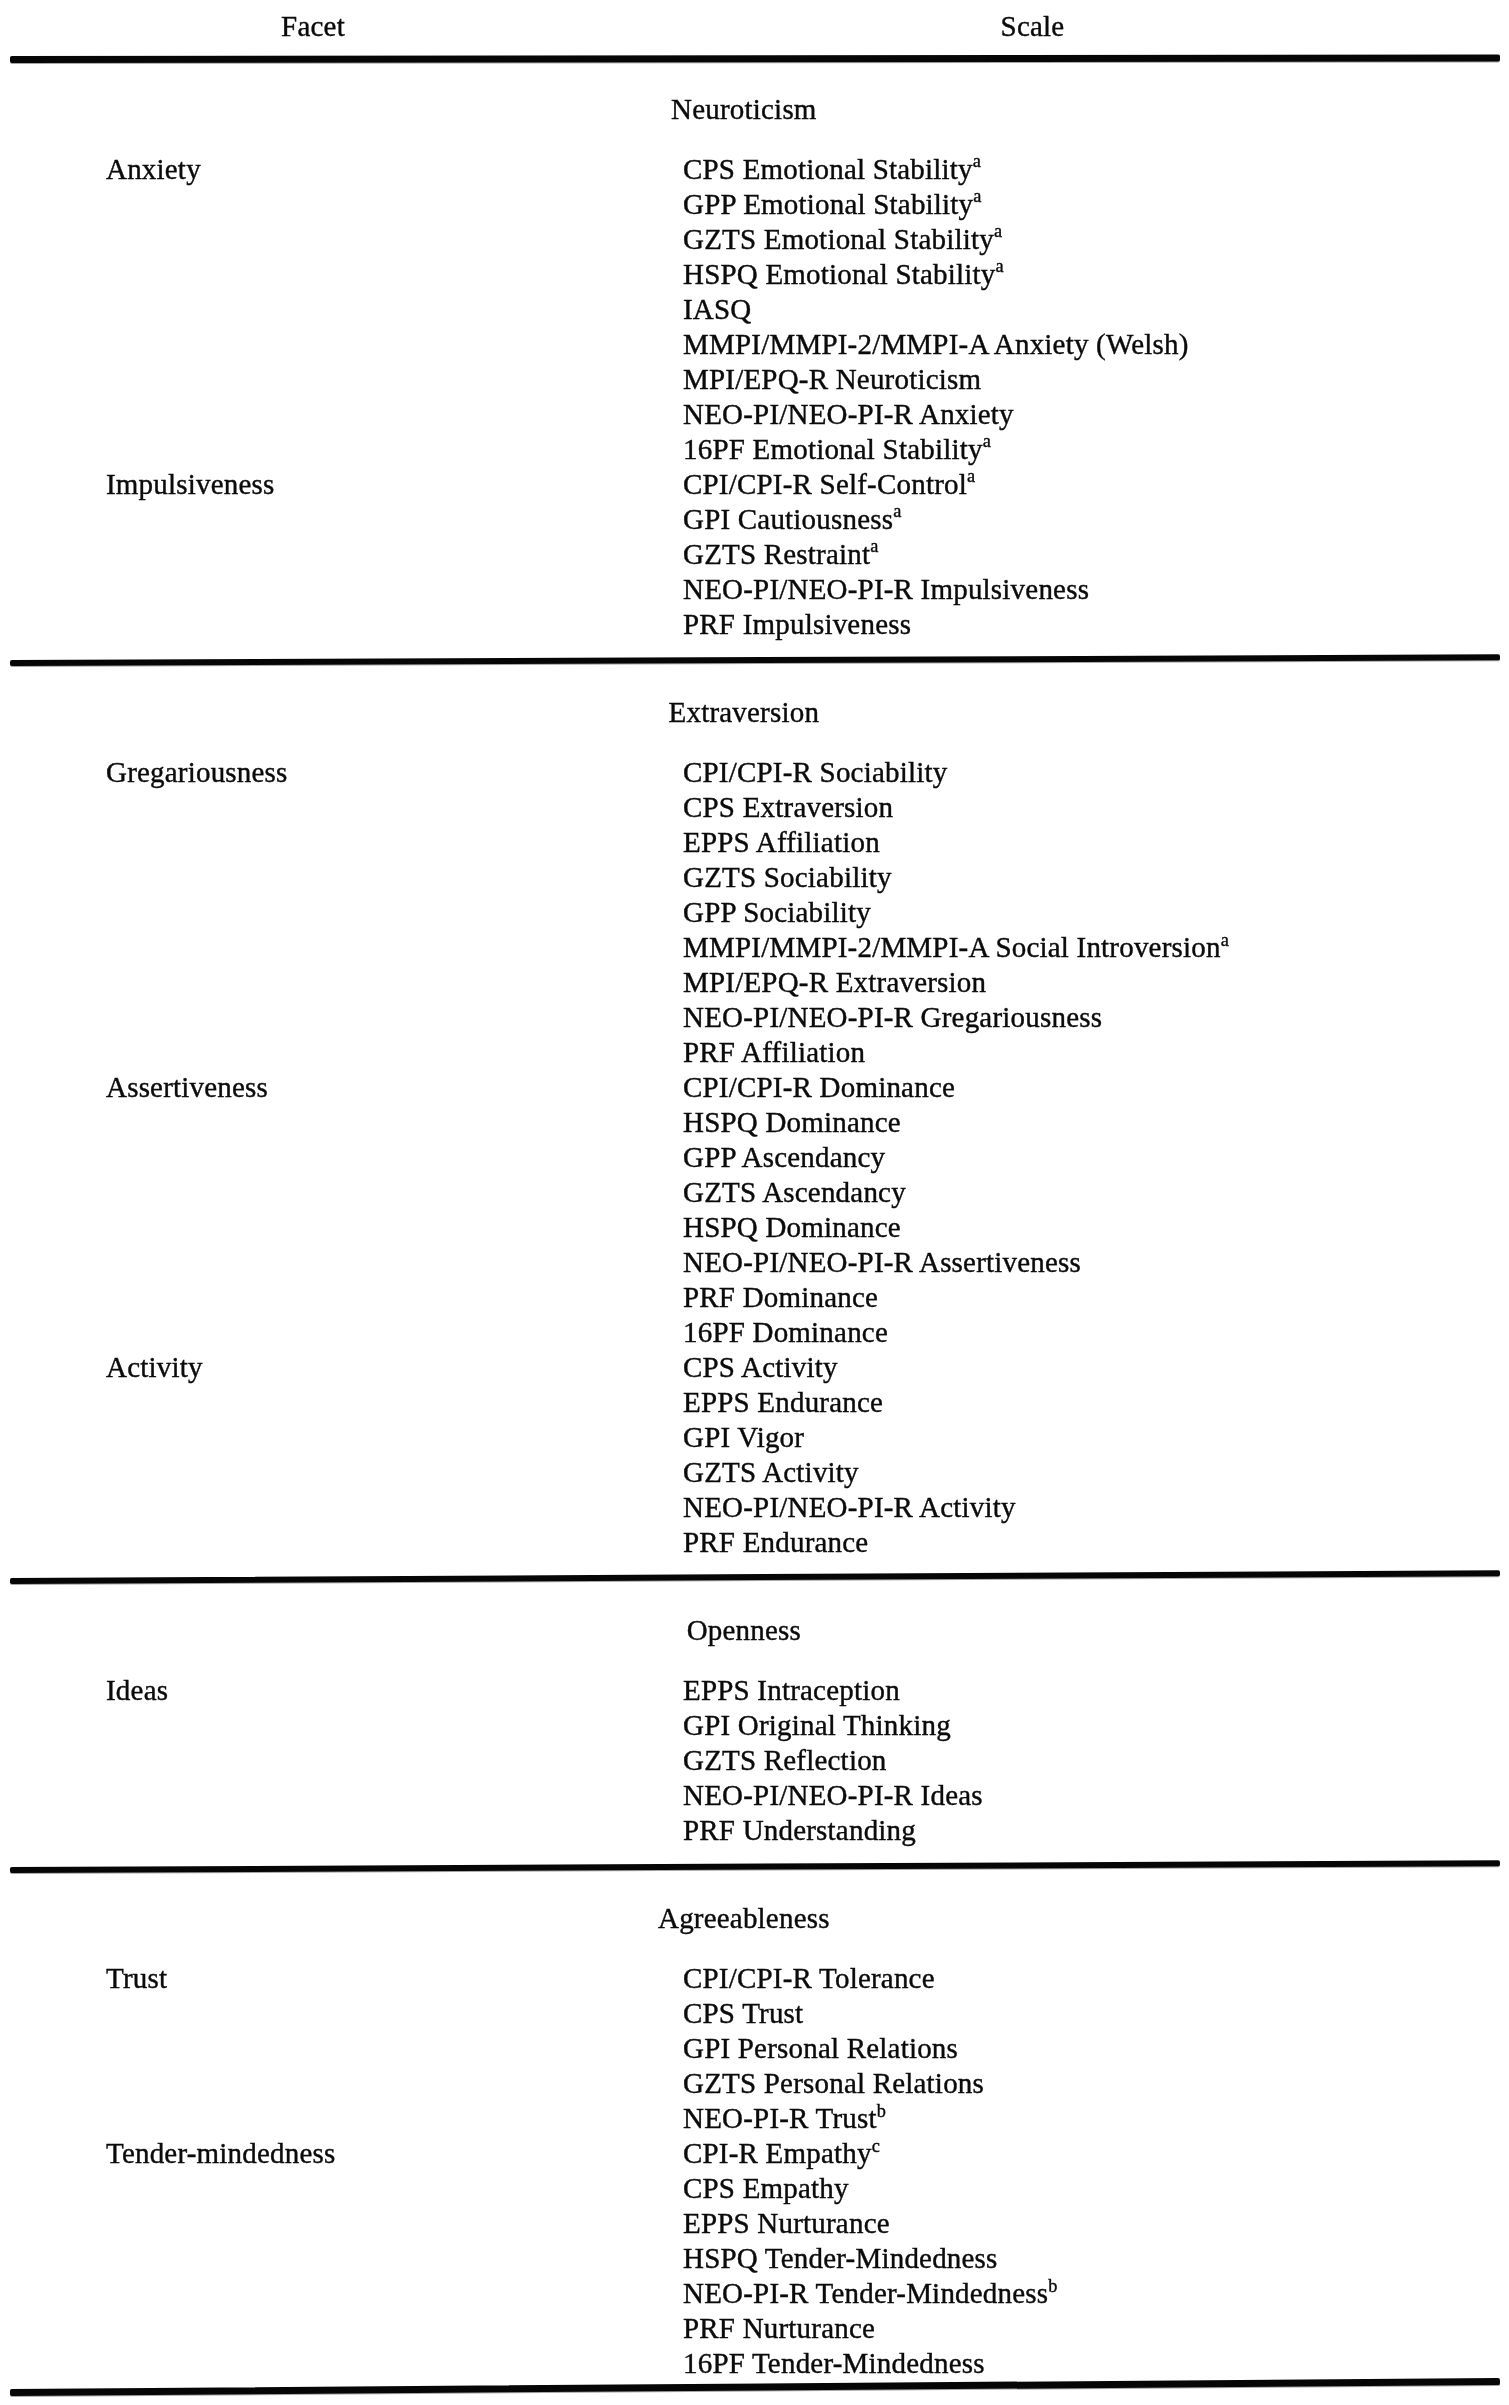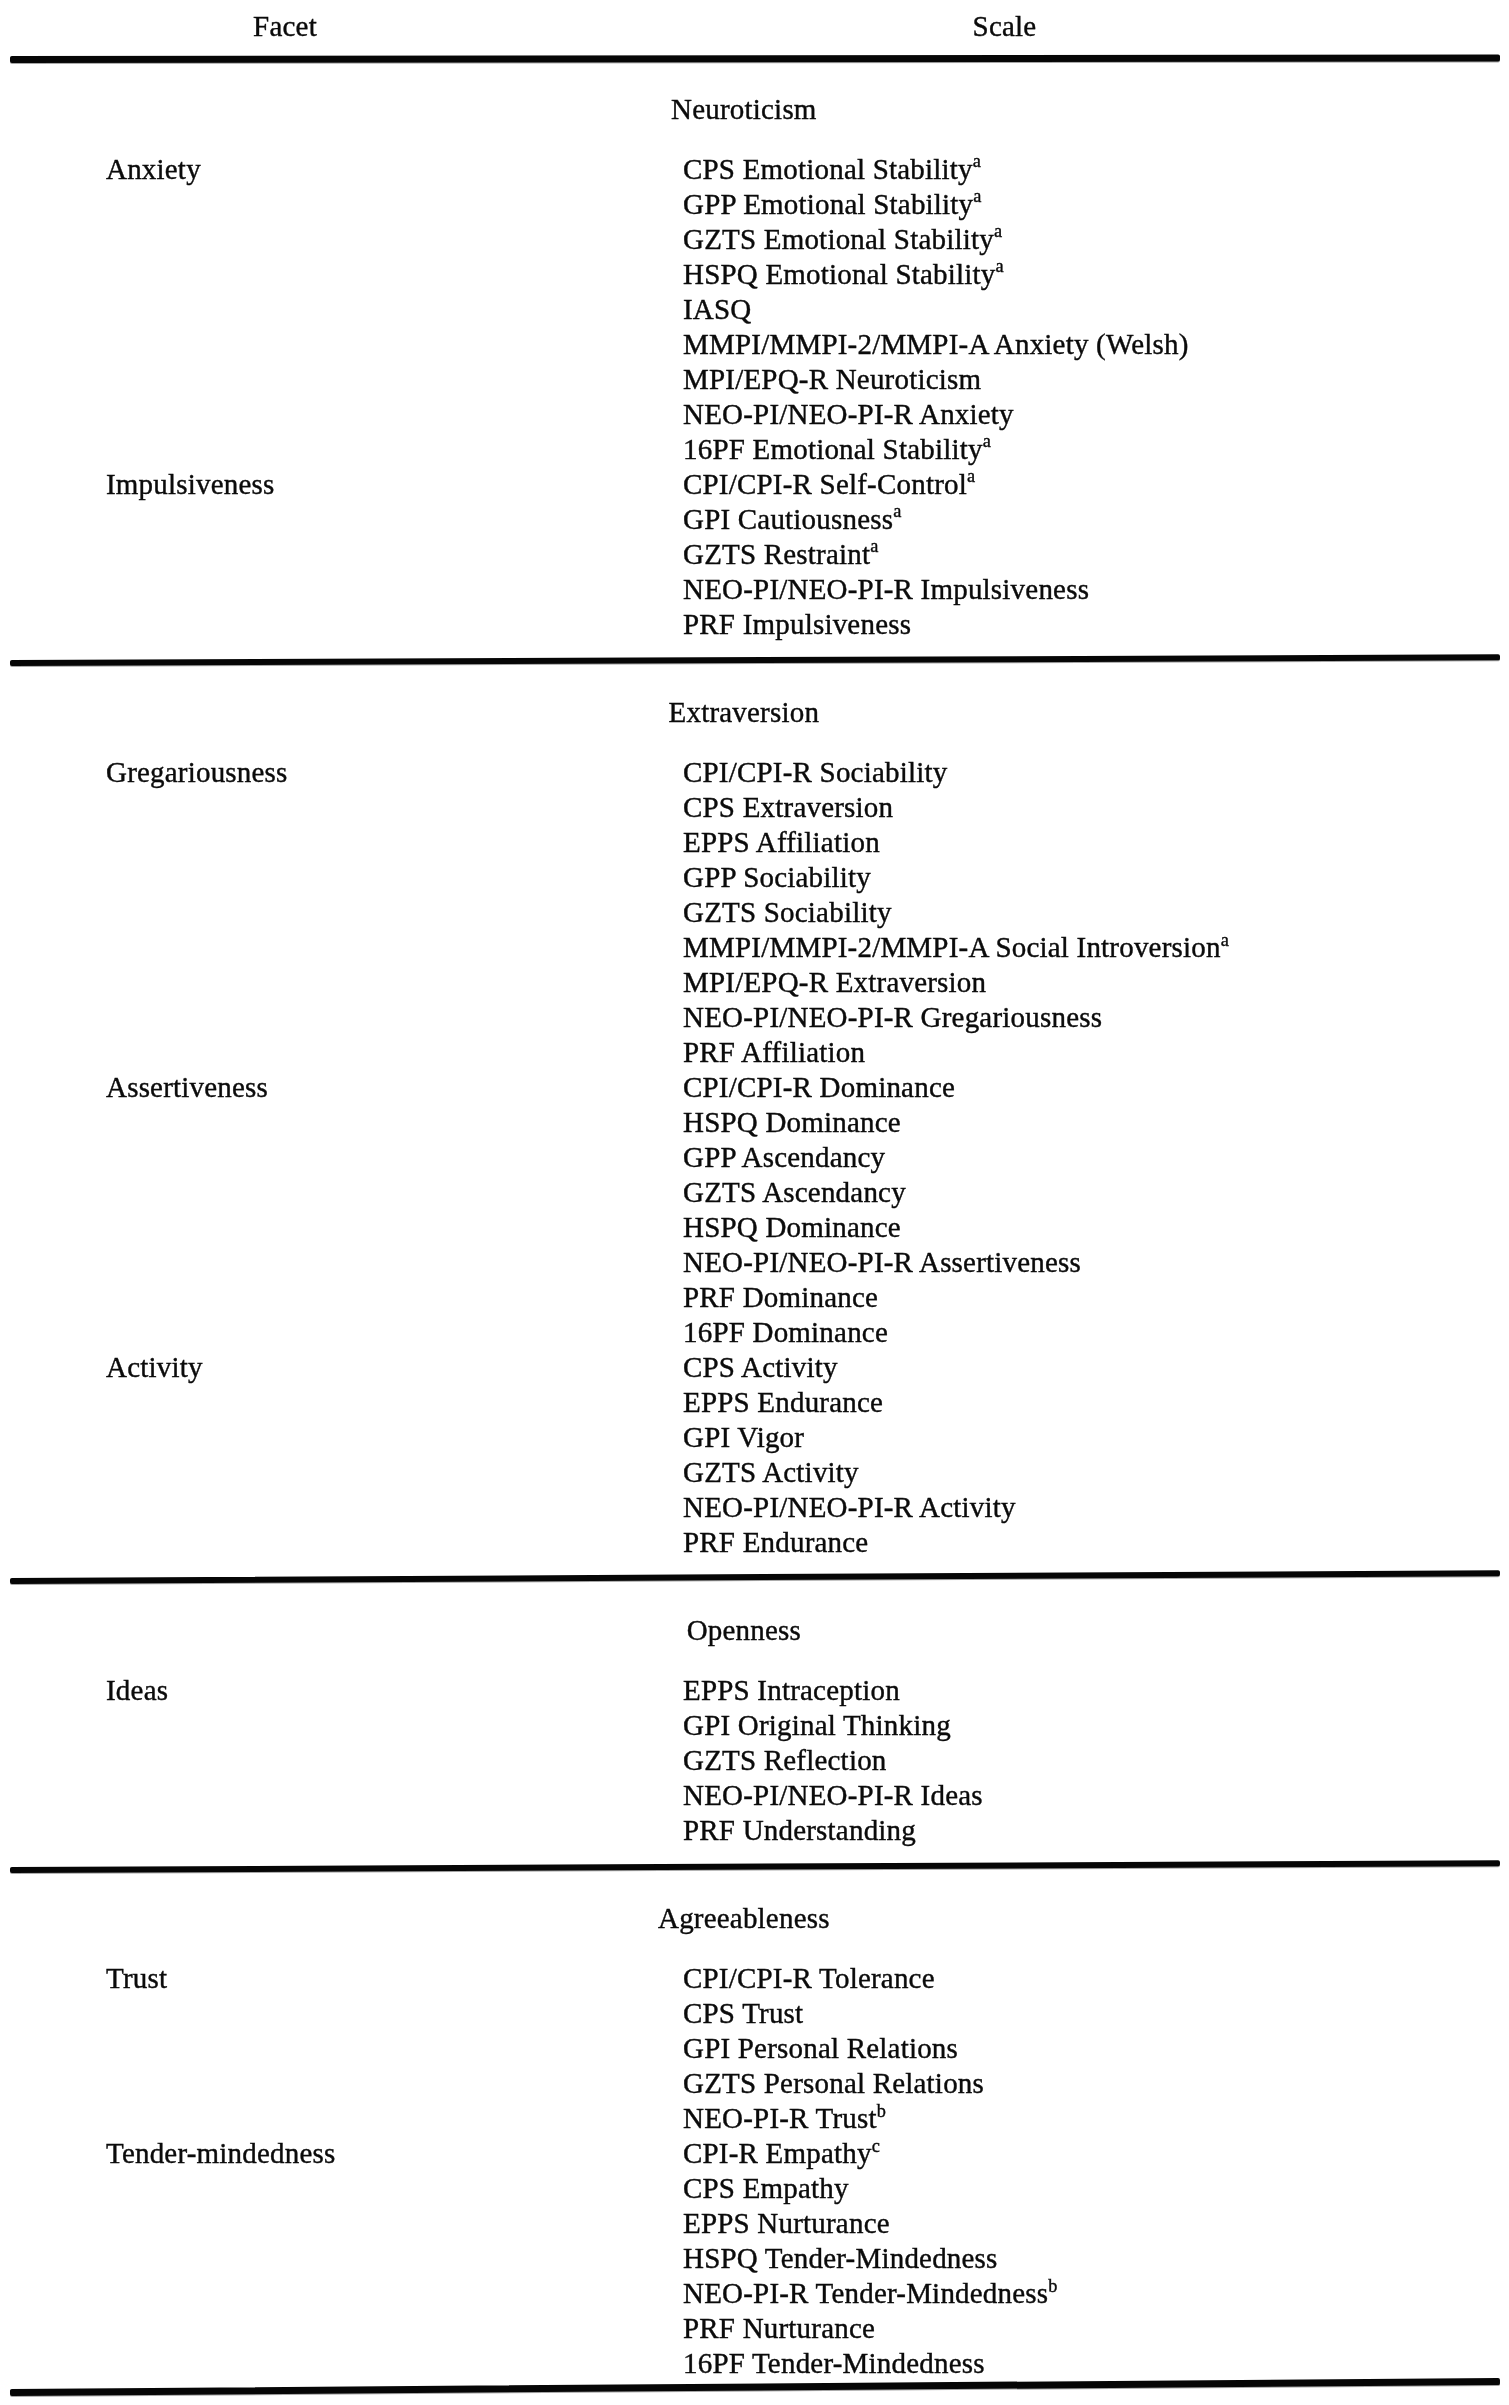--- a/index.html
+++ b/index.html
@@ -17,20 +17,21 @@
     font-family: "Liberation Serif", "DejaVu Serif", serif;
     font-size: 29px;
     line-height: 35px;
     overflow: hidden;
     -webkit-text-stroke: 0.4px #0b0b0b;
     letter-spacing: 0.2px;
   }
   .header-row {
     display: flex;
     padding-top: 8.7px;
+    padding-left: 28px;
   }
   .facet-header {
     width: 570px;
     text-align: center;
   }
   .scale-header {
     width: 869px;
     text-align: center;
   }
   .rule {
@@ -120,22 +121,22 @@
       <section class="section">
         <div class="section-title">Extraversion</div>
         <div class="group">
           <div class="facet-cell">
             <div class="facet-label">Gregariousness</div>
           </div>
           <div class="scale-cell">
             <div class="scale-item">CPI/CPI-R Sociability</div>
             <div class="scale-item">CPS Extraversion</div>
             <div class="scale-item">EPPS Affiliation</div>
+            <div class="scale-item">GZTS Sociability</div>
             <div class="scale-item">GPP Sociability</div>
-            <div class="scale-item">GZTS Sociability</div>
             <div class="scale-item">MMPI/MMPI-2/MMPI-A Social Introversion<sup class="fn">a</sup></div>
             <div class="scale-item">MPI/EPQ-R Extraversion</div>
             <div class="scale-item">NEO-PI/NEO-PI-R Gregariousness</div>
             <div class="scale-item">PRF Affiliation</div>
           </div>
         </div>
         <div class="group">
           <div class="facet-cell">
             <div class="facet-label">Assertiveness</div>
           </div>

